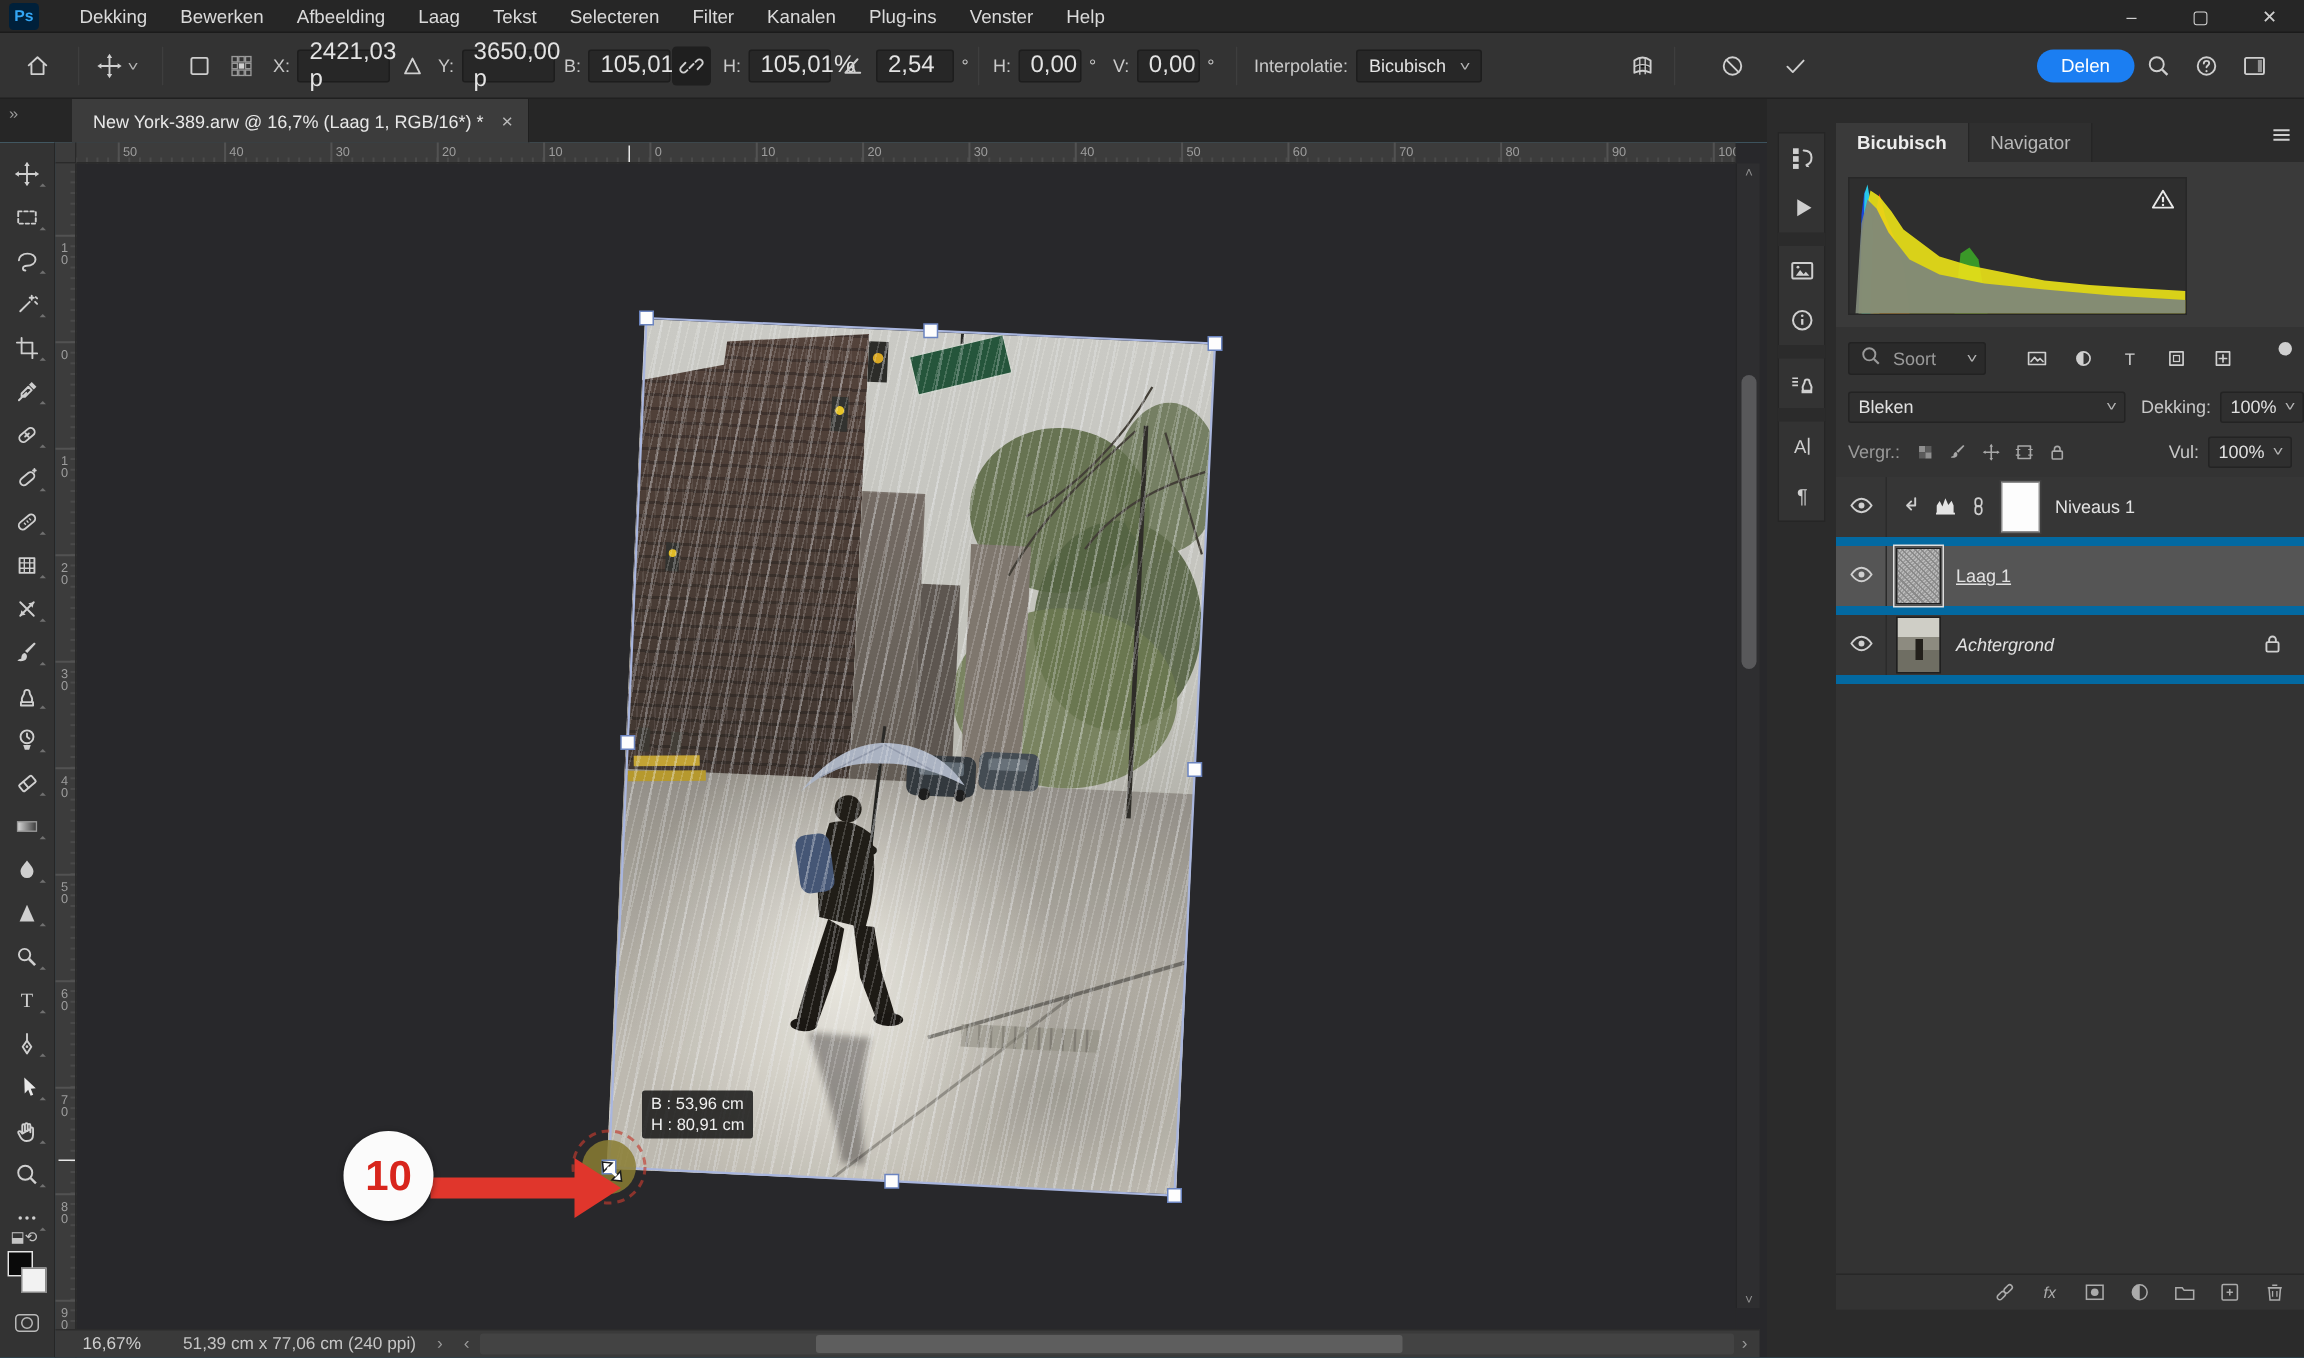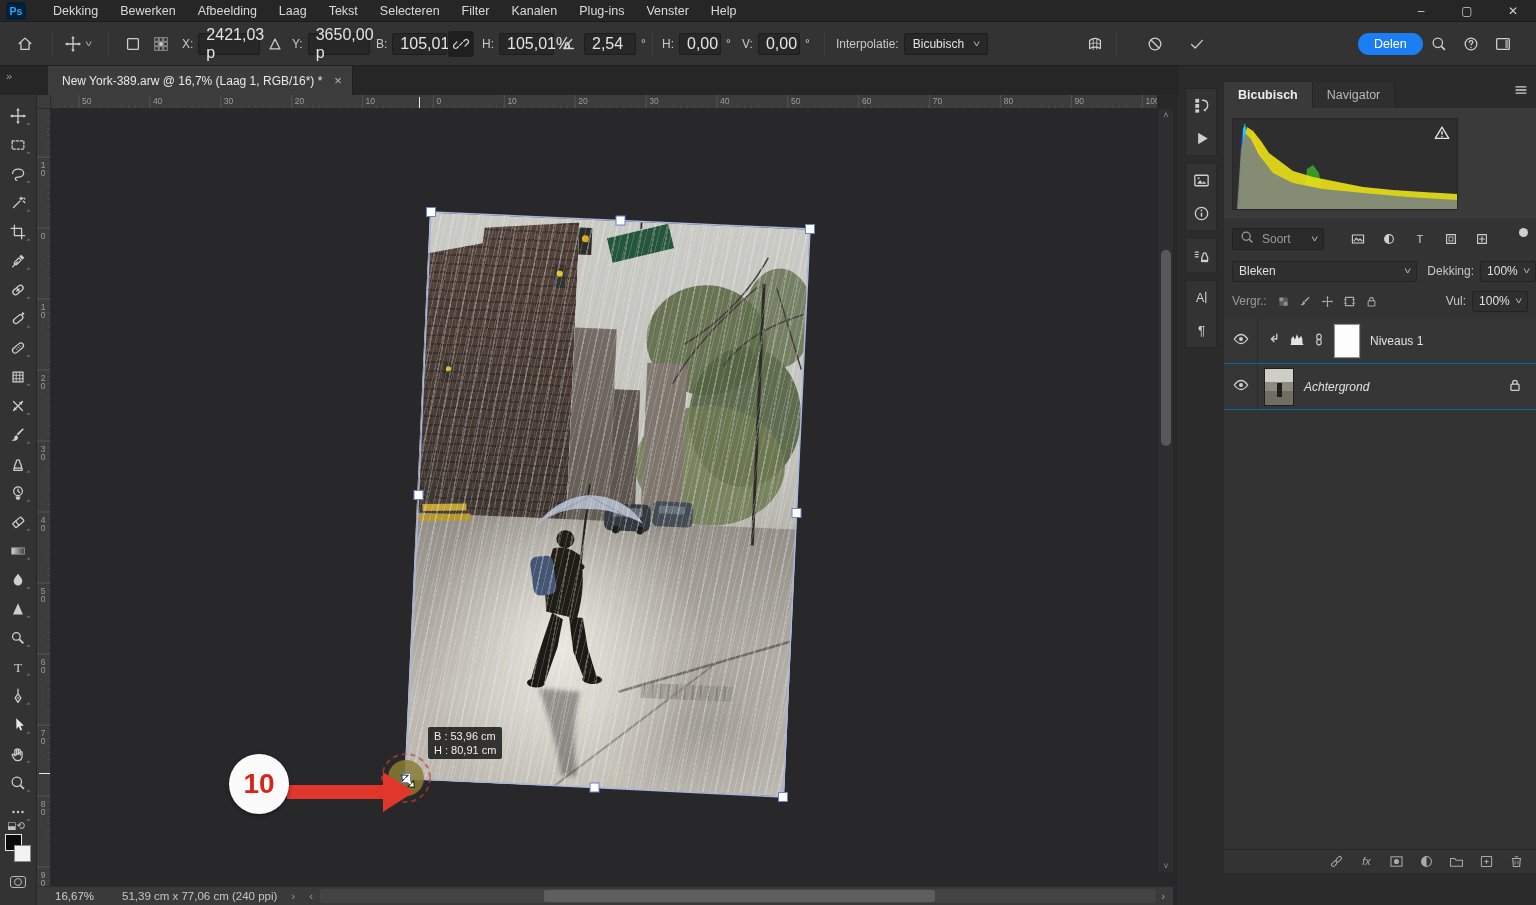--- a/index.html
+++ b/index.html
@@ -138,21 +138,21 @@
   .frow-icons{display:flex;gap:7px;margin-left:22px;}
   .frow-icons .fi{width:24px;height:22px;display:flex;align-items:center;justify-content:center;border-radius:2px;}
   #filter-dot{position:absolute;right:8px;top:2px;width:9px;height:9px;border-radius:50%;background:#cfcfcf;}
   #blend-row{position:absolute;left:0;top:40px;width:312px;height:26px;display:flex;align-items:center;}
   #blend-select{margin-left:8px;width:186px;justify-content:space-between;}
   #lock-row{position:absolute;left:0;top:70px;width:312px;height:26px;display:flex;align-items:center;color:#9a9a9a;}
   #lock-row .fi{width:22px;display:flex;justify-content:center;opacity:.75;}
   .mini-drop{background:#2f2f2f;border:1px solid #232323;border-radius:2px;height:21px;display:flex;align-items:center;
              gap:6px;padding:0 6px;color:#e0e0e0;}
   #layer-list{position:absolute;left:0;top:100px;width:312px;}
-  .lrow{position:relative;height:46px;background:#363636;border-bottom:1px solid #0369a1;display:flex;align-items:center;}
+  .lrow{position:relative;height:46px;background:#363636;border-bottom:6px solid #0369a1;display:flex;align-items:center;}
   .lrow.selected{background:#555555;}
   .eyebox{width:34px;display:flex;justify-content:center;border-right:1px solid #2b2b2b;align-self:stretch;align-items:center;}
   .lthumb{width:30px;height:38px;border:1px solid #1f1f1f;margin-left:6px;}
   #thumb-noise{background:#b9b9b9;outline:1px solid #dddddd;outline-offset:1px;
      background-image:repeating-linear-gradient(45deg,#8a8a8a 0 1px,transparent 1px 3px),
                       repeating-linear-gradient(-45deg,#9b9b9b 0 1px,transparent 1px 2px);}
   #thumb-bg{background:linear-gradient(#cfcec6 0 35%,#8d8b80 35% 60%,#6f6e63 60%);position:relative;}
   #thumb-bg:after{content:"";position:absolute;left:12px;top:14px;width:5px;height:14px;background:#23201b;}
   #thumb-mask{width:26px;height:34px;background:#fdfdfd;border:1px solid #8f8f8f;outline:1px solid #3f3f3f;}
   .lname{margin-left:10px;font-size:12px;color:#e2e2e2;}
@@ -872,20 +872,30 @@
           <span style="margin-left:4px"><svg width="18" height="18" viewBox="0 0 20 20">
                 <path d="M3.5 15.5V10l2.2-3.3 2 4 2.2-6 2.2 5 2.4-3.2 1.5 3.5v5.5z" fill="#e4e4e4"></path>
                 <path d="M3 16h14" stroke="#e4e4e4" stroke-width="1.4"></path>
               </svg></span>
           <span style="margin-left:4px"><svg width="18" height="18" viewBox="0 0 20 20">
                 <path d="M10 4.5a2.4 2.4 0 012.4 2.4v1.4a2.4 2.4 0 01-4.8 0V6.9A2.4 2.4 0 0110 4.5zM10 10.3a2.4 2.4 0 012.4 2.4v1.4a2.4 2.4 0 01-4.8 0v-1.4a2.4 2.4 0 012.4-2.4z" stroke="#cfcfcf" stroke-width="1.3" fill="none"></path>
               </svg></span>
           <div class="lthumb" id="thumb-mask" style="margin-left:6px"></div>
           <span class="lname">Niveaus 1</span>
         </div>
+        <div class="lrow selected">
+          <div class="eyebox">
+              <span><svg width="18" height="18" viewBox="0 0 20 20">
+                  <path d="M2.5 10C5 6.5 7.5 5 10 5s5 1.5 7.5 5c-2.5 3.5-5 5-7.5 5s-5-1.5-7.5-5z" stroke="#cfcfcf" stroke-width="1.4" fill="none" stroke-linecap="round" stroke-linejoin="round"></path>
+                  <circle cx="10" cy="10" r="2.2" fill="#cfcfcf"></circle>
+                </svg></span>
+            </div>
+          <div class="lthumb" id="thumb-noise"></div>
+          <span class="lname" style="text-decoration:underline">Laag 1</span>
+        </div>
         <div class="lrow">
           <div class="eyebox">
               <span><svg width="18" height="18" viewBox="0 0 20 20">
                   <path d="M2.5 10C5 6.5 7.5 5 10 5s5 1.5 7.5 5c-2.5 3.5-5 5-7.5 5s-5-1.5-7.5-5z" stroke="#cfcfcf" stroke-width="1.4" fill="none" stroke-linecap="round" stroke-linejoin="round"></path>
                   <circle cx="10" cy="10" r="2.2" fill="#cfcfcf"></circle>
                 </svg></span>
             </div>
           <div class="lthumb" id="thumb-bg"></div>
           <span class="lname" style="font-style:italic">Achtergrond</span>
           <span style="position:absolute;right:12px"><svg width="18" height="18" viewBox="0 0 20 20">

